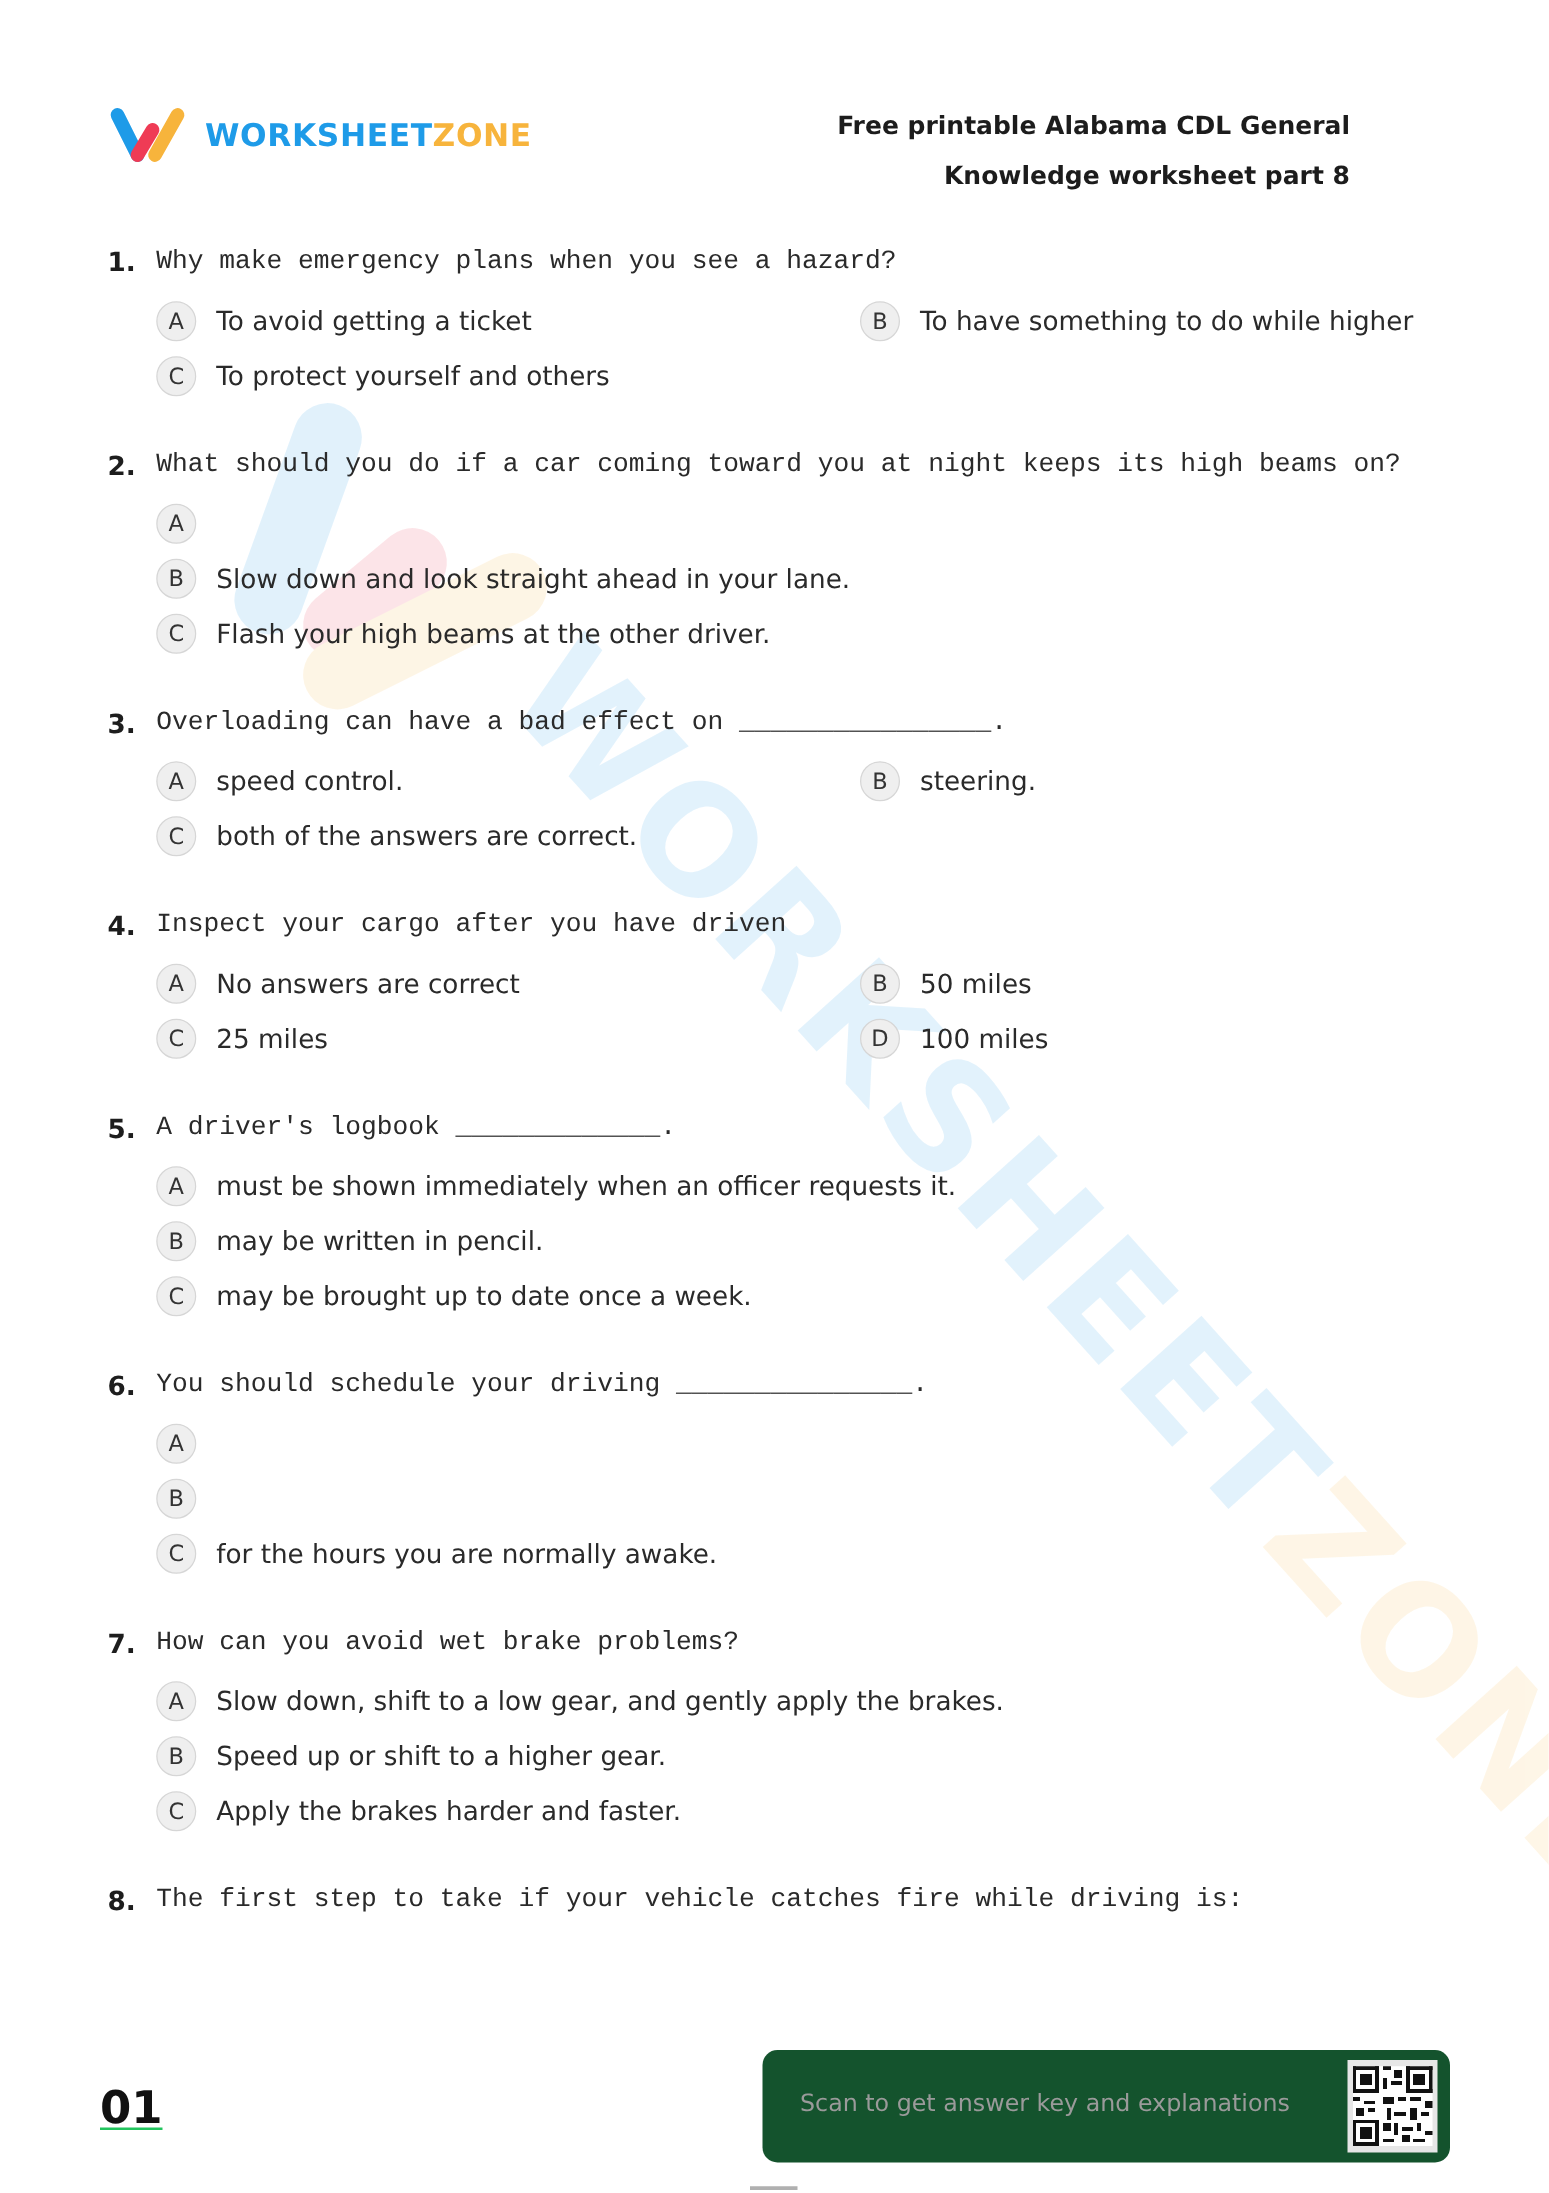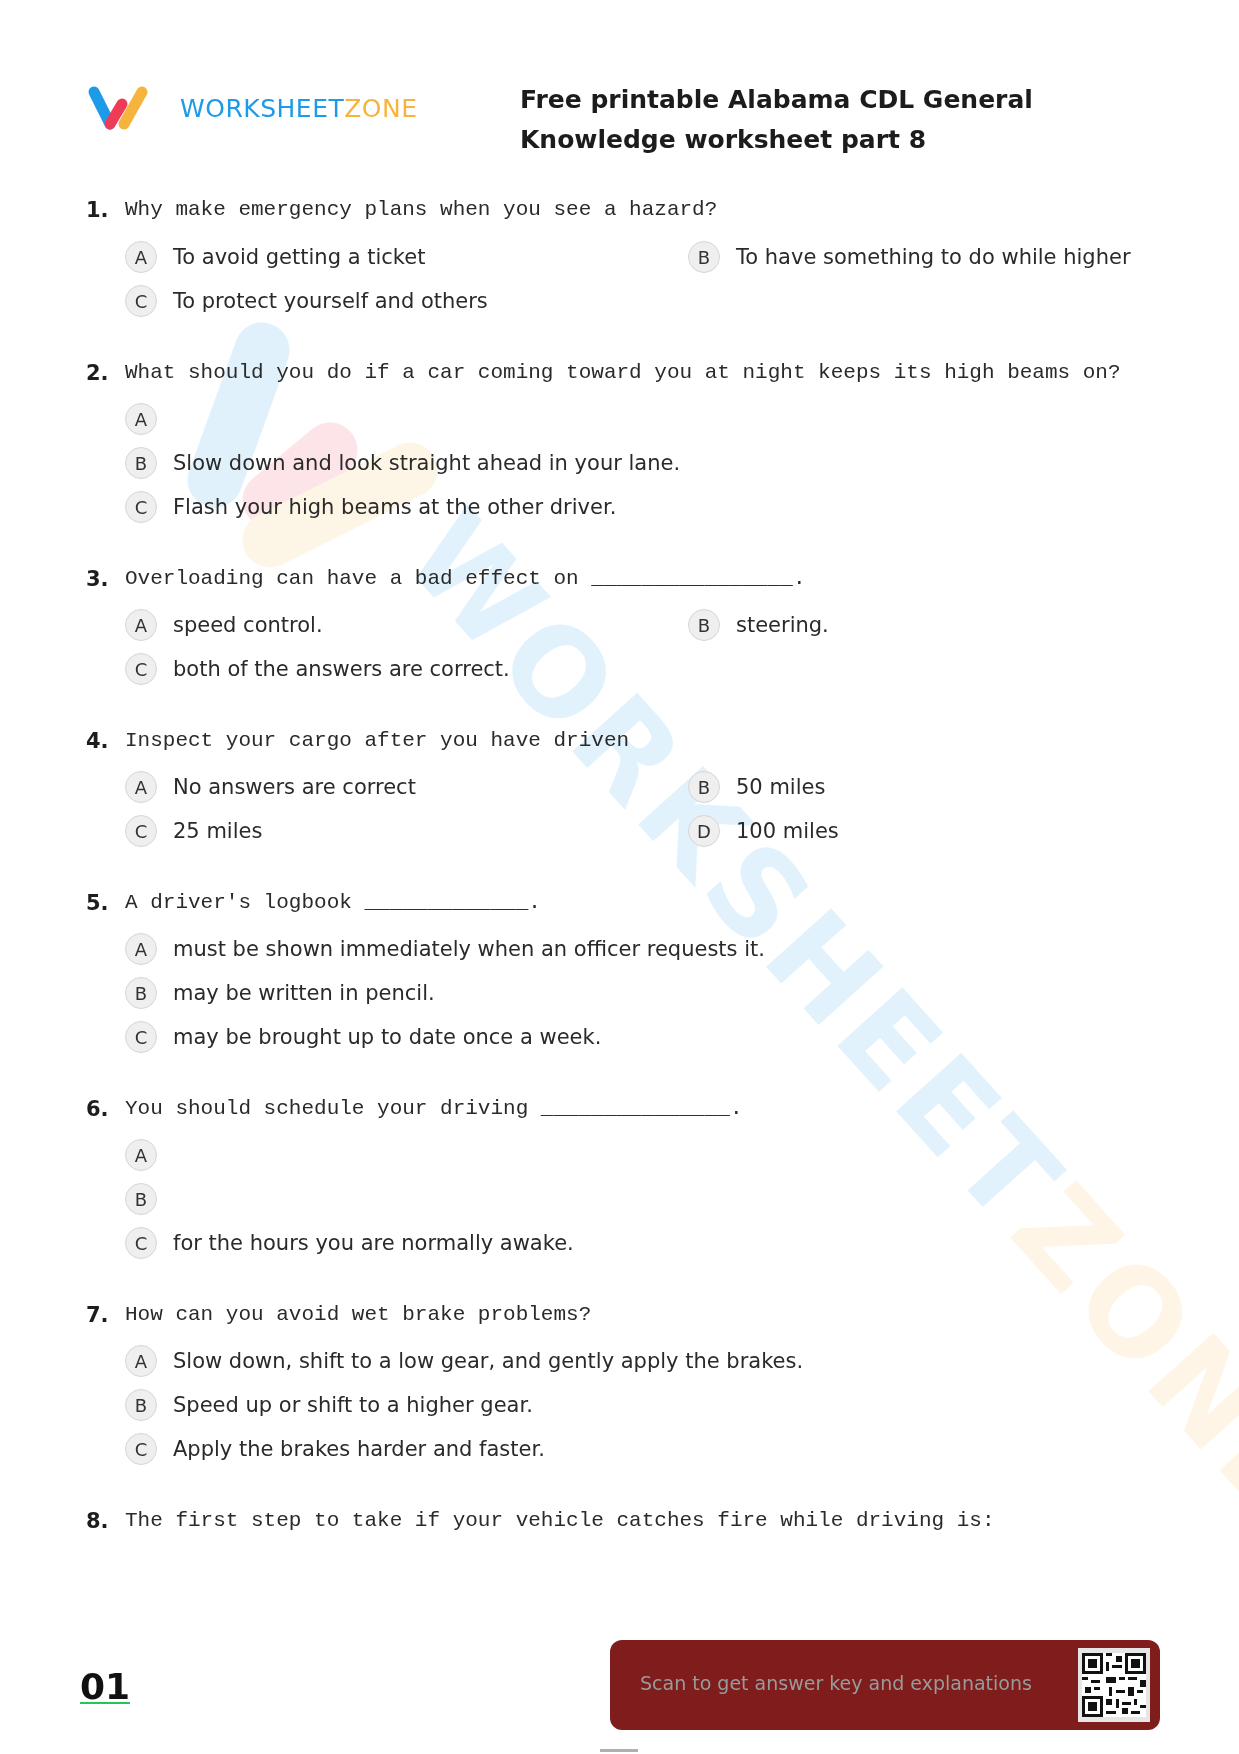--- a/index.html
+++ b/index.html
@@ -1,35 +1,35 @@
 <!DOCTYPE html>
 <html><head>
 <meta charset="utf-8">
 <style>
   html, body { margin:0; padding:0; background:#ffffff; }
   body { width:1239px; height:1754px; position:relative; overflow:hidden;
          font-family:"DejaVu Sans", sans-serif; color:#222; }
   .logo { position:absolute; left:84px; top:82px; display:flex; align-items:center; }
   .logo svg { width:68px; height:52px; }
-  .logo-text { margin-left:28px; font-size:25px; font-weight:400; letter-spacing:0.5px; }
+  .logo-text { margin-left:12px; font-size:25px; font-weight:700; letter-spacing:0.5px; }
   .logo-text .w { color:#1e9be8; }
   .logo-text .z { color:#f7b43c; }
-  .title { position:absolute; left:520px; top:80px; width:560px; text-align:left;
-           font-size:25px; font-weight:bold; line-height:40px; color:#1c1c1c; }
+  .title { position:absolute; left:520px; top:80px; width:560px; text-align:right;
+           font-size:20px; font-weight:bold; line-height:40px; color:#1c1c1c; }
   .watermark { position:absolute; left:0; top:0; width:1239px; height:1754px; pointer-events:none; }
   .q { position:absolute; left:86px; font-size:21px; color:#2a2a2a; }
   .qnum { position:absolute; left:0; top:0; font-weight:bold; color:#1d1d1d; }
   .qtext { position:absolute; left:39px; top:0; white-space:nowrap;font-family:Liberation Mono, monospace; }
   .opt { position:absolute; display:flex; align-items:center; white-space:nowrap; font-size:21px; color:#2a2a2a; }
   .badge { width:32px; height:32px; border-radius:50%; background:#efefef; border:1px solid #d6d6d6;
            box-sizing:border-box; display:flex; align-items:center; justify-content:center;
            font-size:18px; color:#333; margin-right:16px; }
   .footer-page { position:absolute; left:80px; top:1672px; font-size:36px; font-weight:bold; color:#111;
                  border-bottom:2px solid #22c55e; line-height:30px; }
-  .scan-box { position:absolute; left:610px; top:1640px; width:550px; height:90px; background:#7f1d1d;
+  .scan-box { position:absolute; left:610px; top:1640px; width:550px; height:90px; background:#14532d;
               border-radius:12px;text-decoration:underline; }
   .scan-text { position:absolute; left:30px; top:32px; font-size:19px; color:#9a9a9a; }
   .qr { position:absolute; right:10px; top:8px; width:72px; height:74px; background:#e6e6e6; display:flex;
         align-items:center; justify-content:center; }
   .bottom-bar { position:absolute; left:600px; top:1749px; width:38px; height:3px; background:#b0b0b0; }
 </style>
 </head>
 <body>
 
 <div class="logo">

